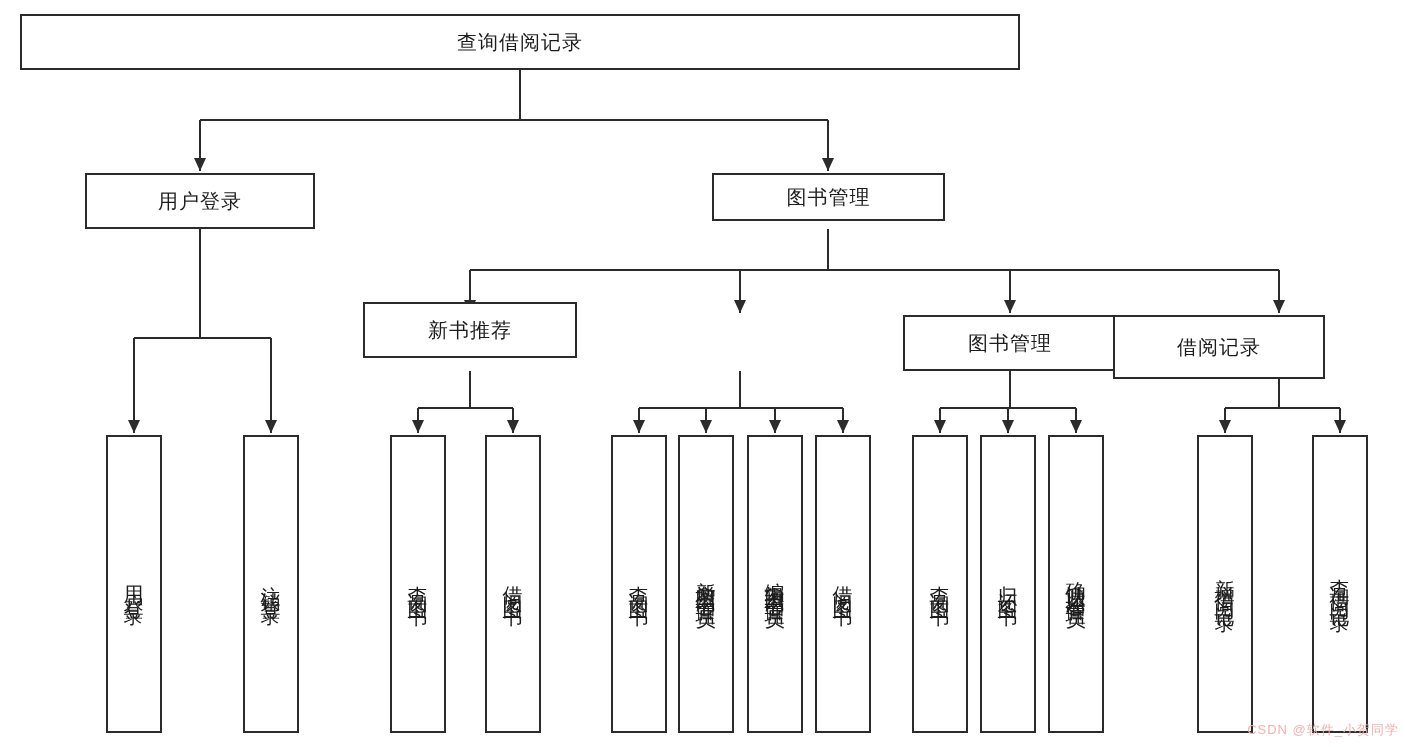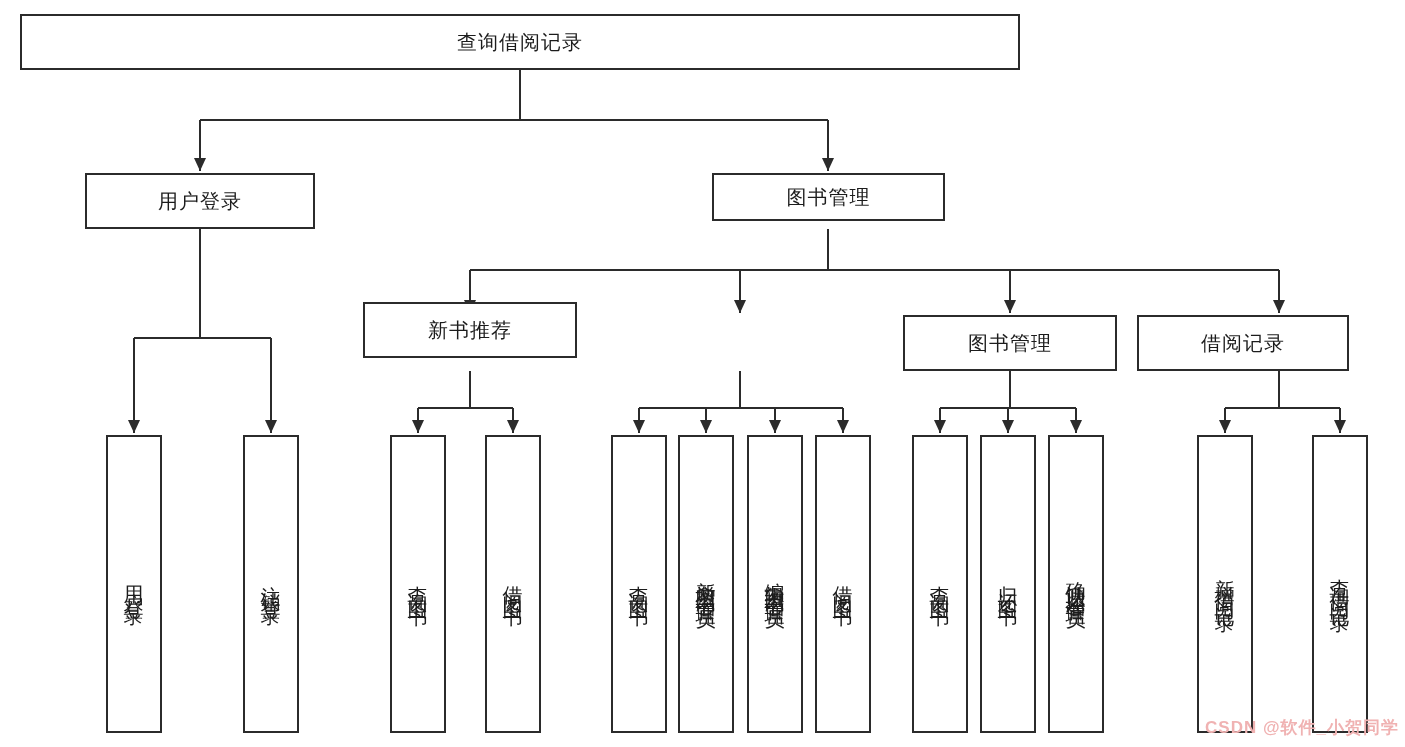--- a/index.html
+++ b/index.html
@@ -30,25 +30,24 @@
     text-orientation: mixed;
     letter-spacing: 7px;
     font-size: 20px;
     line-height: 1;
   }
   .leaf .vtext.long { letter-spacing: 4px; }
   .watermark {
     position: absolute;
     right: 6px;
     bottom: 8px;
-    font-size: 17px;
+    font-size: 13px;
     color: #f0b2b2;
     letter-spacing: 1px;
     white-space: nowrap;
-    font-weight: bold;
   }
 </style>
 </head>
 <body>
 
 <div class="canvas">
 
   <svg class="connectors" width="1405" height="747" viewBox="0 0 1405 747">
     <defs>
       <marker id="ah" markerUnits="userSpaceOnUse" markerWidth="14" markerHeight="12" refX="13" refY="6" orient="auto">
@@ -95,21 +94,21 @@
   <div class="box" style="left:712px;top:173px;width:233px;height:48px">
     <span>图书管理</span>
   </div>
 
   <div class="box" style="left:363px;top:302px;width:214px;height:56px">
     <span>新书推荐</span>
   </div>
   <div class="box" style="left:903px;top:315px;width:214px;height:56px">
     <span>图书管理</span>
   </div>
-  <div class="box" style="left:1137px;top:315px;width:212px;height:56px">
+  <div class="box" style="left:1113px;top:315px;width:212px;height:64px">
     <span>借阅记录</span>
   </div>
 
   <div class="box leaf" style="left:106px">
     <span class="vtext">用户登录</span>
   </div>
   <div class="box leaf" style="left:243px">
     <span class="vtext">注销登录</span>
   </div>
 

